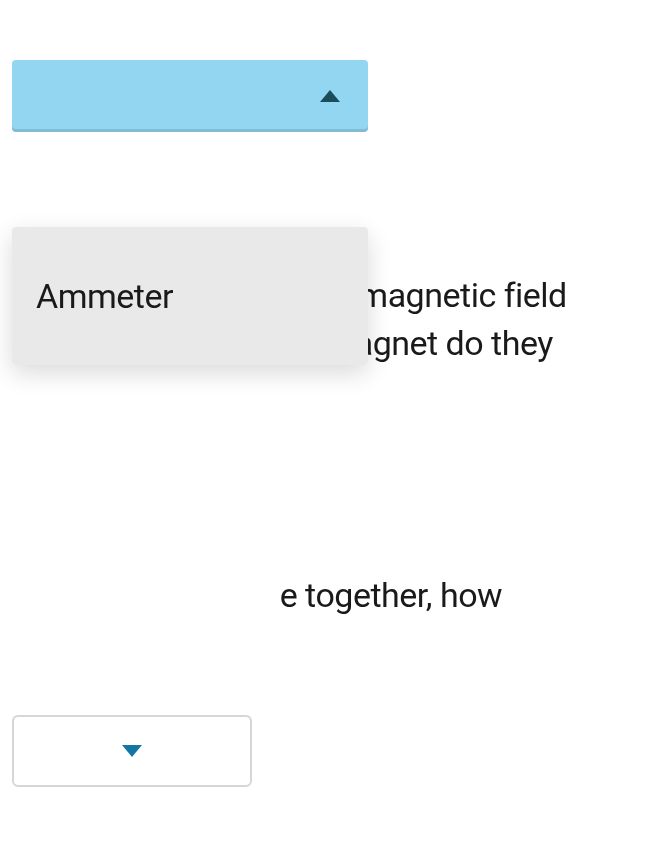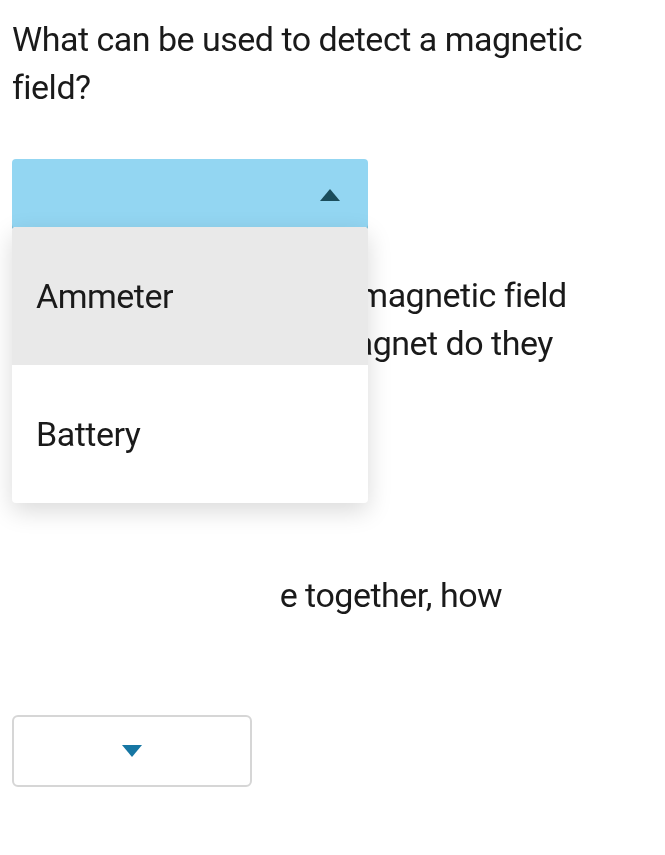--- a/index.html
+++ b/index.html
@@ -116,29 +116,27 @@
       height: 0;
       border-left: 10px solid transparent;
       border-right: 10px solid transparent;
       border-top: 12px solid #1676a3;
     }
   </style>
 </head>
 <body>
 
 <div class="question-block q1">
-  <div class="question-text">What can be used to detect a magnetic field?</div>
   <div class="dropdown-open">
     <span class="caret-up"></span>
   </div>
 </div>
 
 <div class="dropdown-panel">
   <div class="dropdown-item highlighted">Ammeter</div>
-  <div class="dropdown-item">Battery</div>
 </div>
 
 <div class="question-block q2">
   <div class="question-text">
     <span style="visibility:hidden;">The direction show</span><span>n by magnetic field</span><br>
     <span style="visibility:hidden;">lines: which pole </span><span>of a magnet do they</span>
   </div>
 </div>
 
 <div class="question-block q3">

